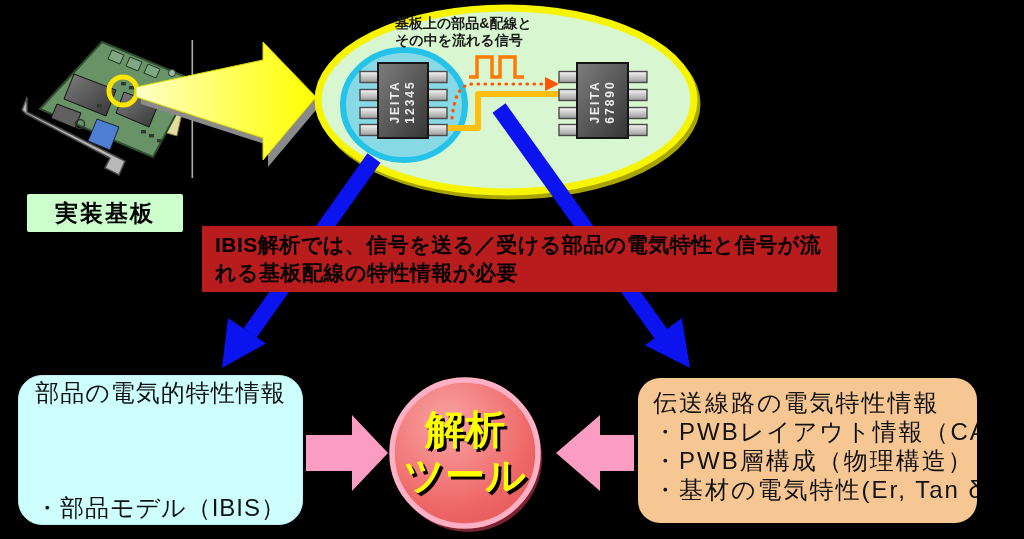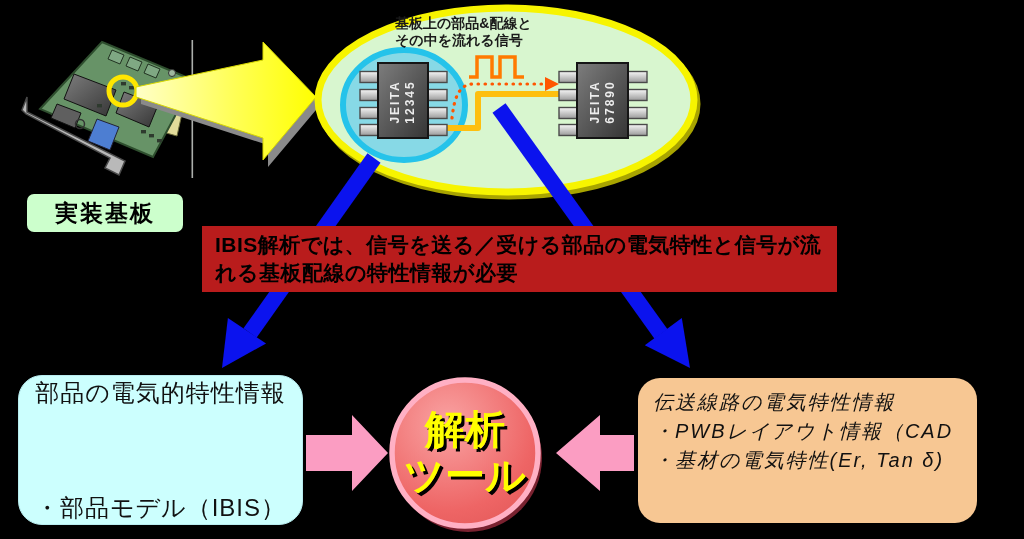--- a/index.html
+++ b/index.html
@@ -4,21 +4,21 @@
 <style>
   html,body{margin:0;padding:0;background:#000;}
   #stage{
     position:relative;width:1024px;height:539px;background:#000;overflow:hidden;
     font-family:"Liberation Sans",sans-serif;
   }
   #stage svg{position:absolute;left:0;top:0;}
   .abs{position:absolute;}
   .preline{white-space:pre-line;}
   .board-label{
-    left:27px;top:194px;width:156px;height:38px;background:#ccffcc;border-radius:7px;
+    left:27px;top:194px;width:156px;height:38px;background:#ccffcc;border-radius:2px;
     display:flex;align-items:center;justify-content:center;
     font-size:23px;font-weight:bold;letter-spacing:2px;color:#000;
   }
   .ellipse-caption{
     left:395px;top:15px;width:222px;
     font-size:14px;line-height:17px;font-weight:600;color:#1a1a1a;
   }
   .chip-label{
     width:80px;height:44px;transform:rotate(-90deg);
     display:flex;flex-direction:column;align-items:center;justify-content:center;
@@ -41,21 +41,21 @@
   .tool-label{
     left:375px;top:407px;width:180px;height:92px;text-align:center;
     font-size:40px;font-weight:bold;line-height:46px;color:#ffff00;
     text-shadow:3px 3px 0 #000;
     font-family:Liberation Serif, serif;
   }
   .right-box{
     left:638px;top:378px;width:339px;height:145px;background:#f7c793;
     border-radius:22px;box-sizing:border-box;overflow:hidden;
     padding:10px 0 0 15px;
-    font-size:20px;line-height:29px;letter-spacing:2px;color:#111;font-style:italic;
+    font-size:24px;line-height:29px;letter-spacing:2px;color:#111;
   }
   .right-box div{white-space:nowrap;}
 </style>
 </head>
 <body>
 
 <div id="stage">
 
   <svg width="1024" height="539" viewBox="0 0 1024 539">
     <defs>
@@ -199,16 +199,17 @@
     <div>部品の電気的特性情報</div>
     <div>・部品モデル（IBIS）</div>
   </div>
 
   <div class="abs tool-label preline">解析
 ツール</div>
 
   <div class="abs right-box">
     <div>伝送線路の電気特性情報</div>
     <div>・PWBレイアウト情報（CAD</div>
+    <div>・PWB層構成（物理構造）</div>
     <div>・基材の電気特性(Er, Tan δ)</div>
   </div>
 
 </div>
 
 </body></html>

